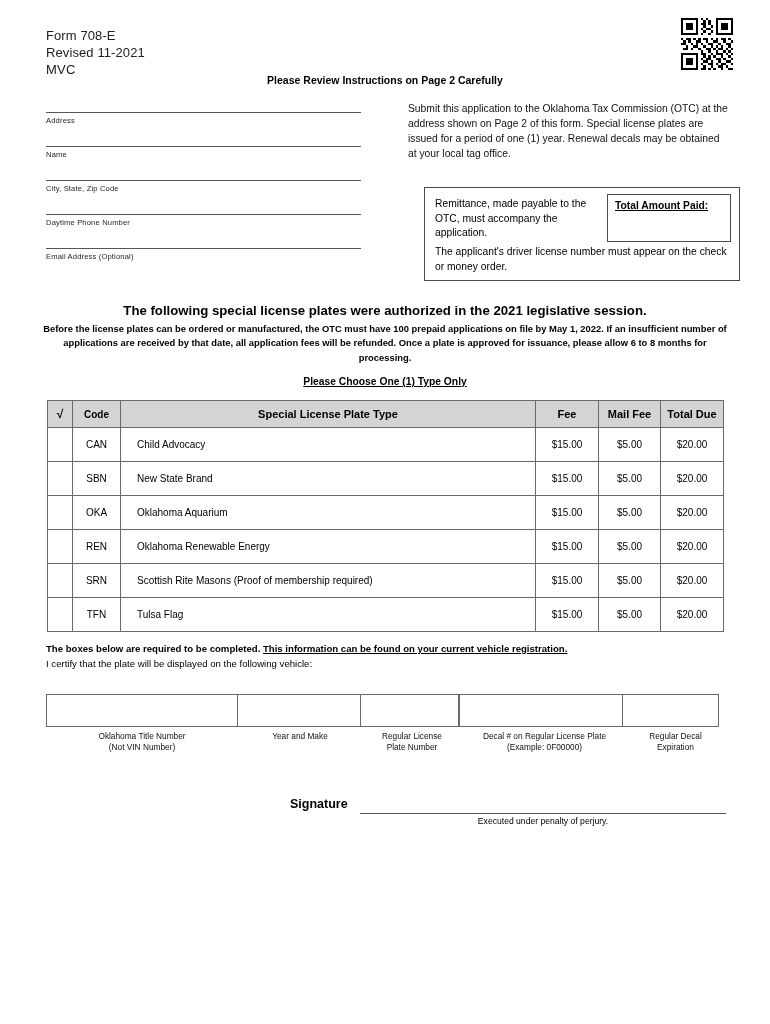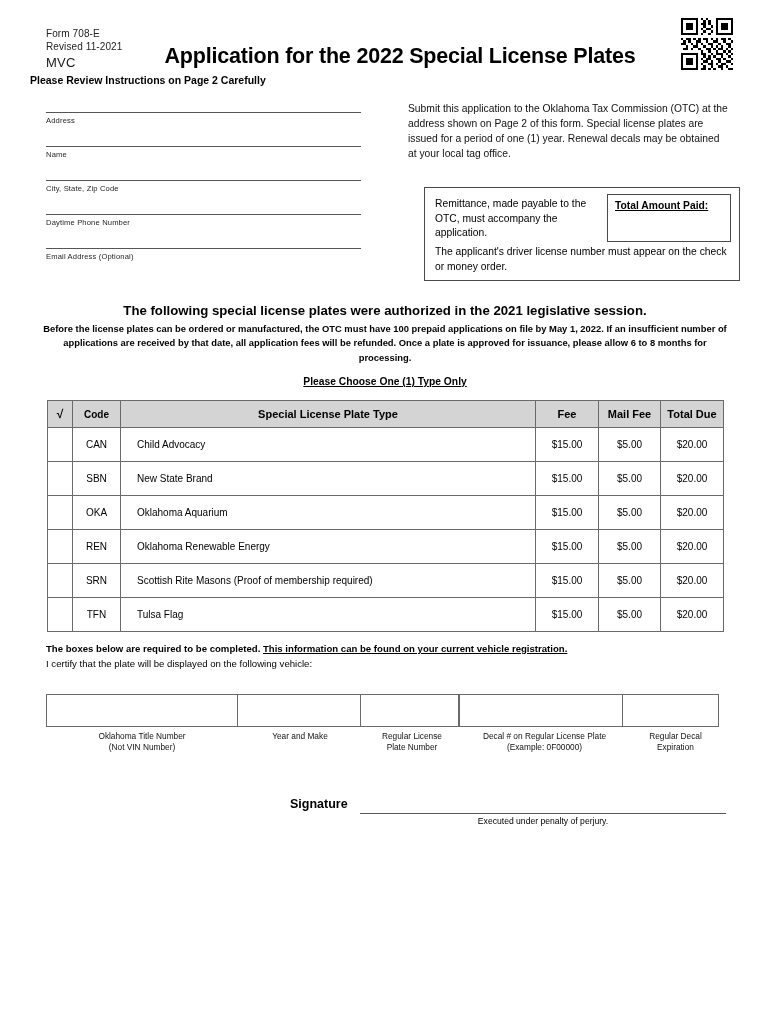--- a/index.html
+++ b/index.html
@@ -23,21 +23,21 @@
   }
 
   
   .hdr-meta {
     position: absolute;
     left: 46px;
     top: 28px;
     line-height: 1.28;
   }
   .hdr-meta .small {
-    font-size: 10px;
+    font-size: 13px;
     color: #222;
     letter-spacing: 0.1px;
   }
   .hdr-meta .mvc {
     font-size: 13px;
     color: #1a1a1a;
     margin-top: 1px;
     letter-spacing: 0.2px;
   }
 
@@ -50,23 +50,23 @@
     font-size: 21.5px;
     font-weight: bold;
     letter-spacing: -0.2px;
     padding-left: 30px;
   }
   .subtitle {
     position: absolute;
     left: 0;
     right: 0;
     top: 74px;
+    text-align: center;
     font-size: 10.5px;
     font-weight: bold;
-    padding-left: 30px;
   }
 
   
   .qr {
     position: absolute;
     left: 681px;
     top: 18px;
     width: 52px;
     height: 52px;
   }
@@ -295,21 +295,20 @@
 <body>
 
 <div class="page">
 
   <div class="hdr-meta">
     <div class="small">Form 708-E</div>
     <div class="small">Revised 11-2021</div>
     <div class="mvc">MVC</div>
   </div>
 
-  <div class="title">Application for the 2022 Special License Plates</div>
   <div class="subtitle">Please Review Instructions on Page 2 Carefully</div>
 
   <div class="qr">
     <svg width="52" height="52" viewBox="0 0 21 21" shape-rendering="crispEdges">
       <rect width="21" height="21" fill="#fff"></rect>
       <g fill="#000">
         <rect x="0" y="0" width="7" height="1"></rect>
           <rect x="0" y="6" width="7" height="1"></rect>
         <rect x="0" y="0" width="1" height="7"></rect>
           <rect x="6" y="0" width="1" height="7"></rect>

